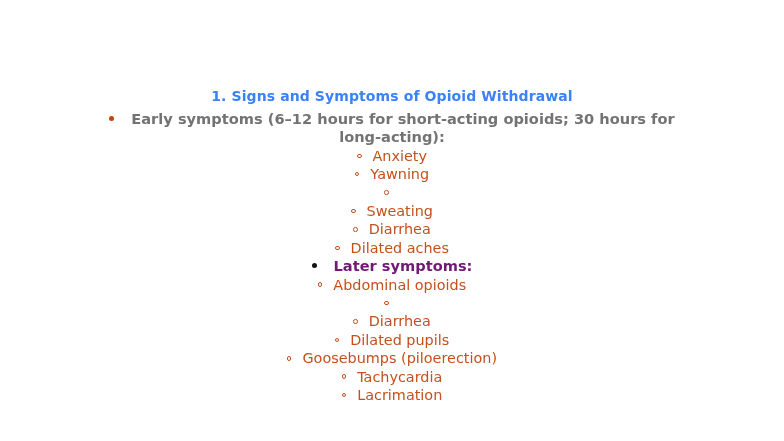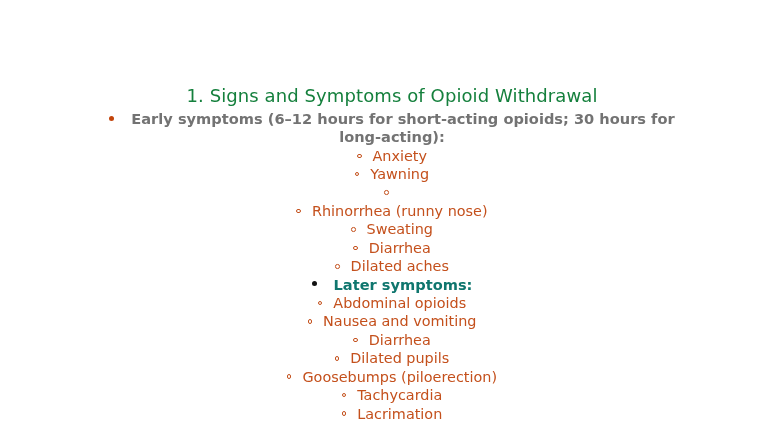--- a/index.html
+++ b/index.html
@@ -26,44 +26,44 @@
   .content-block {
     position: absolute;
     left: 0;
     top: 86px;
     width: 784px;
     text-align: center;
   }
 
   
   .slide-title {
-    font-size: 18px;
-    font-weight: normal;
-    color: #15803d;
+    font-size: 14px;
+    font-weight: bold;
+    color: #3b82f6;
     letter-spacing: 0.1px;
     line-height: 20px;
     margin: 0 0 4px 0;
     text-align: center;
     white-space: nowrap;
   }
 
   
   .level1 {
     display: block;
     margin: 0 auto;
     width: 600px;
     font-size: 14.6px;
     font-weight: bold;
     line-height: 18.4px;
     text-align: center;
     text-indent: 0;
     padding: 0;
   }
   .level1.orange { color: #737373; }
-  .level1.dark   { color: #0f766e; }
+  .level1.dark   { color: #701a75; }
 
   .level1 .bullet-dot {
     display: inline-block;
     width: 5px;
     height: 5px;
     border-radius: 50%;
     vertical-align: middle;
     position: relative;
     top: -2px;
     margin-right: 17px;
@@ -122,43 +122,40 @@
       <div class="level2">
         <span class="bullet-ring"></span><span class="level2-text">Anxiety</span>
       </div>
       <div class="level2">
         <span class="bullet-ring"></span><span class="level2-text">Yawning</span>
       </div>
       <div class="level2">
         <span class="bullet-ring"></span>
       </div>
       <div class="level2">
-        <span class="bullet-ring"></span><span class="level2-text">Rhinorrhea (runny nose)</span>
-      </div>
-      <div class="level2">
         <span class="bullet-ring"></span><span class="level2-text">Sweating</span>
       </div>
       <div class="level2">
         <span class="bullet-ring"></span><span class="level2-text">Diarrhea</span>
       </div>
       <div class="level2">
         <span class="bullet-ring"></span><span class="level2-text">Dilated aches</span>
       </div>
     </div>
 
     <div class="level1 dark">
       <span class="bullet-dot"></span><span class="level1-text">Later symptoms:</span>
     </div>
 
     <div class="rows">
       <div class="level2">
         <span class="bullet-ring"></span><span class="level2-text">Abdominal opioids</span>
       </div>
       <div class="level2">
-        <span class="bullet-ring"></span><span class="level2-text">Nausea and vomiting</span>
+        <span class="bullet-ring"></span>
       </div>
       <div class="level2">
         <span class="bullet-ring"></span><span class="level2-text">Diarrhea</span>
       </div>
       <div class="level2">
         <span class="bullet-ring"></span><span class="level2-text">Dilated pupils</span>
       </div>
       <div class="level2">
         <span class="bullet-ring"></span><span class="level2-text">Goosebumps (piloerection)</span>
       </div>

